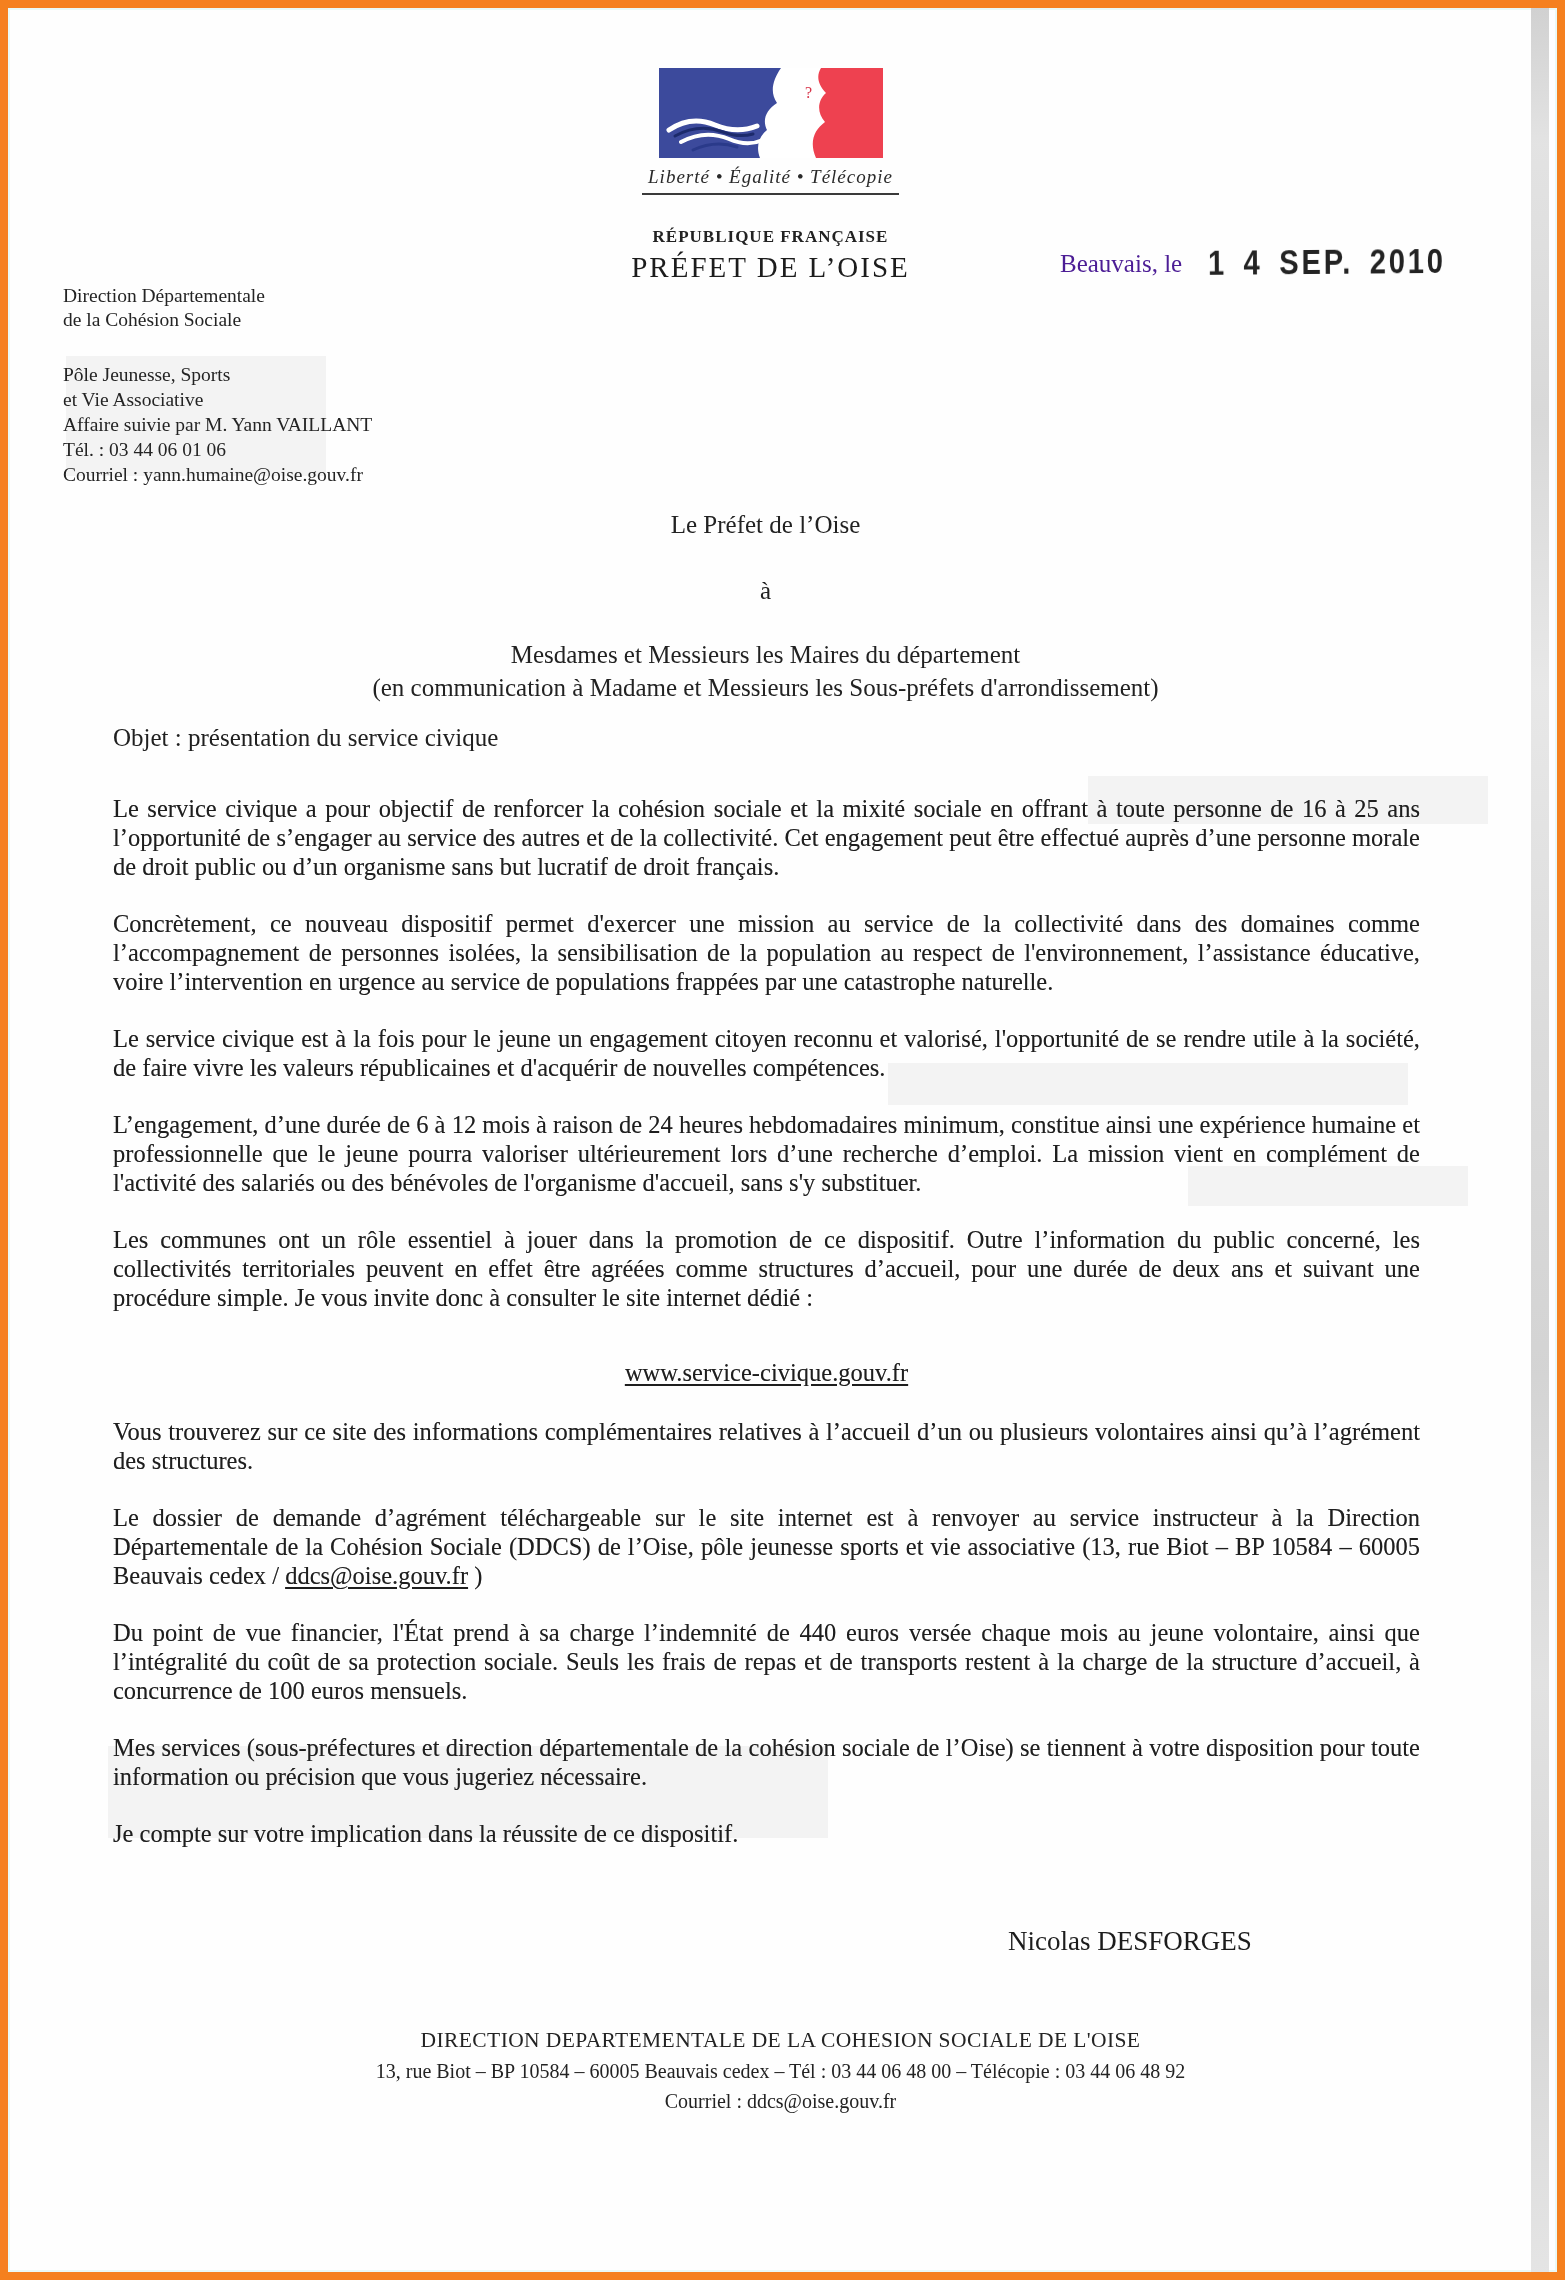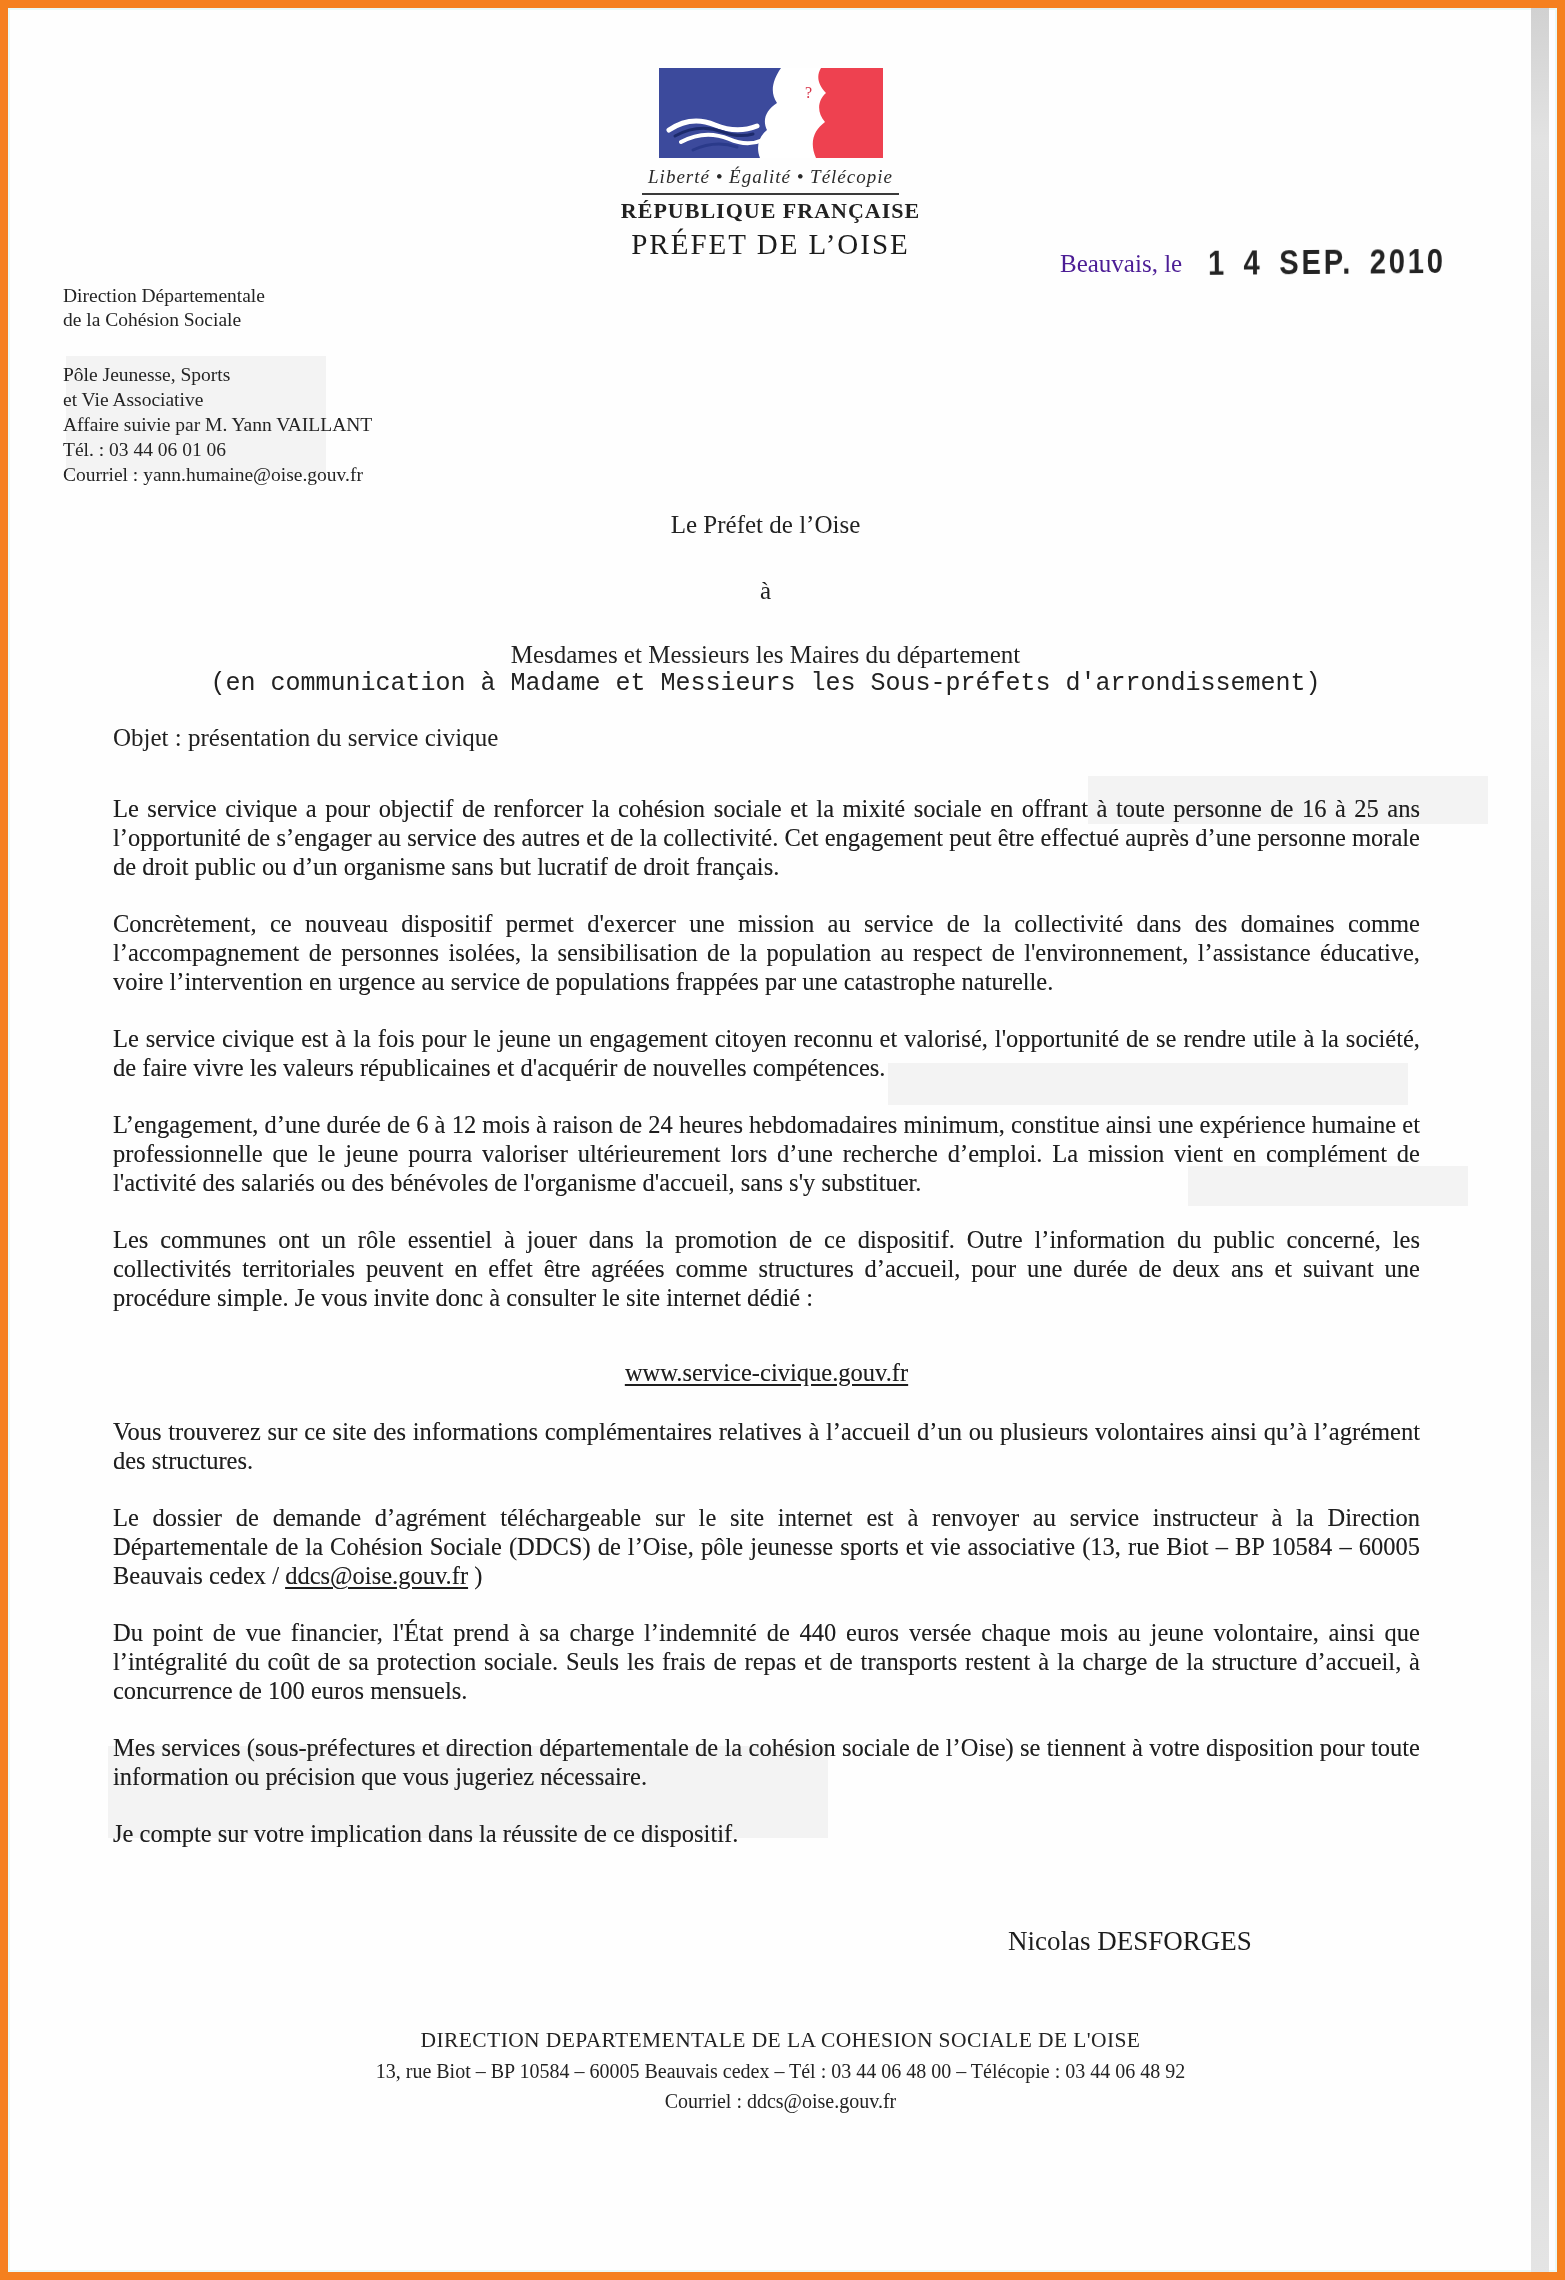--- a/index.html
+++ b/index.html
@@ -25,40 +25,40 @@
   }
   .artifact{position:absolute;background:rgba(175,175,175,.14);}
 
   
   .masthead{position:absolute;top:60px;left:0;right:24px;text-align:center;}
   .marianne{display:block;margin:0 auto 8px auto;}
   .motto{
     display:inline-block;font-style:italic;font-size:19px;letter-spacing:1px;
     color:#2a2a2a;border-bottom:2px solid #3a3a3a;padding:0 6px 5px 6px;margin-bottom:3px;
   }
-  .republic{font-weight:bold;font-size:22px;letter-spacing:1px;color:#222;}
+  .republic{font-weight:bold;font-size:17px;letter-spacing:1px;color:#222;margin-top:29px;}
   .prefect{font-size:29px;letter-spacing:2px;color:#1c1c1c;margin-top:4px;}
 
   .place-date{position:absolute;left:1052px;top:238px;white-space:nowrap;}
   .place{font-size:25px;color:#4c1d95;}
   .stamp{
     display:inline-block;margin-left:26px;vertical-align:-2px;
     font-family:"Liberation Sans", sans-serif;font-weight:bold;font-size:31px;
     letter-spacing:3px;word-spacing:6px;color:#232323;
     transform:scaleY(1.12) scaleX(.94) rotate(-.4deg);transform-origin:left center;
     filter:blur(.3px);
   }
 
   .sender{position:absolute;left:55px;top:276px;font-size:19.5px;line-height:24px;color:#242424;}
   .sender .grp2{margin-top:30px;line-height:25px;}
 
   .address-block{position:absolute;left:105px;top:503px;width:1305px;text-align:center;font-size:25px;color:#222;}
   .address-block .a-word{margin-top:38px;}
   .address-block .to1{margin-top:36px;}
-  .address-block .to2{font-family:Liberation Mono, monospace;}
+  .address-block .to2{margin-top:5px;}
 
   .subject{position:absolute;left:105px;top:716px;font-size:25px;color:#202020;}
 
   .body-text{
     position:absolute;left:105px;top:786px;width:1307px;
     font-size:24.5px;line-height:29px;text-align:justify;color:#1e1e1e;
     text-shadow:0 0 .4px rgba(0,0,0,.35);
   }
   .body-text p{margin:0 0 28px 0;}
   .site-link-row{text-align:center;margin:46px 0 30px 0;}

